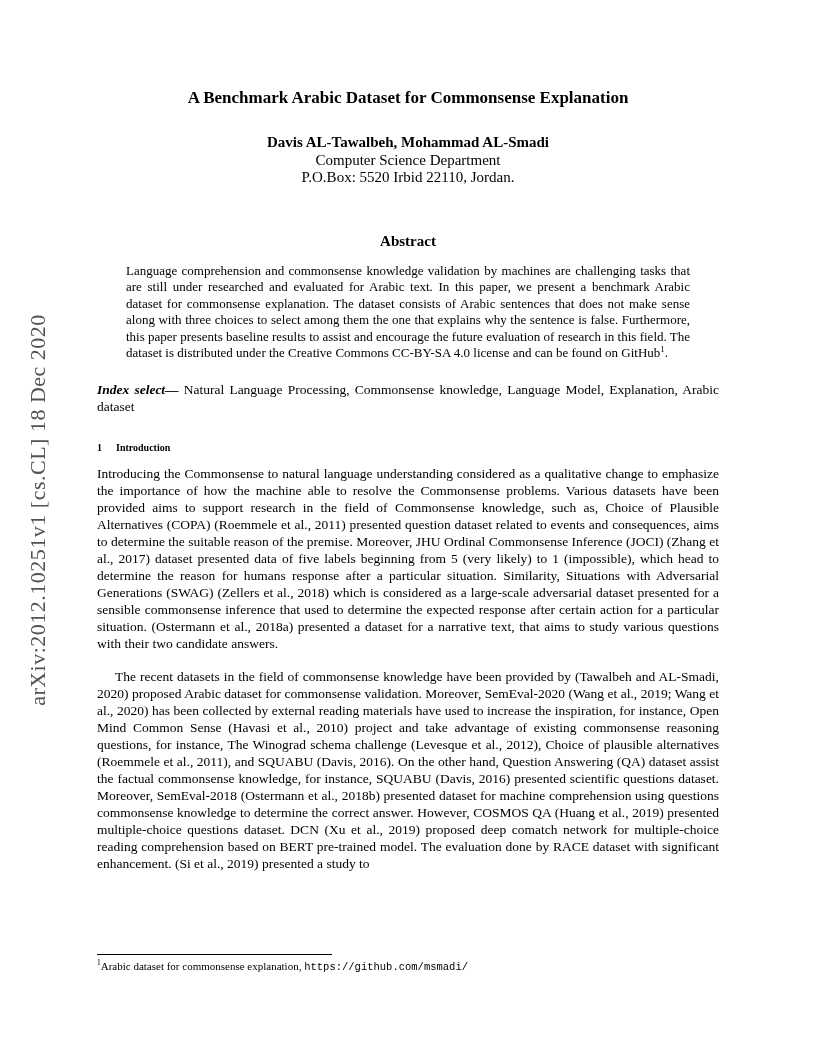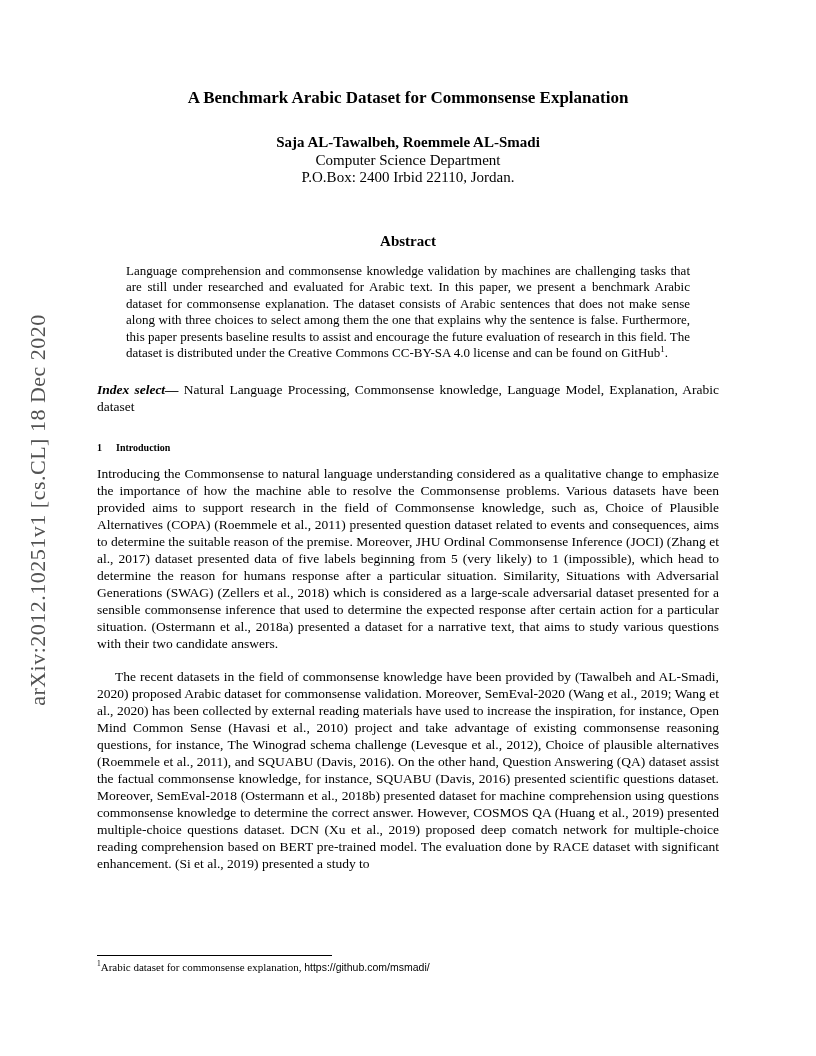--- a/index.html
+++ b/index.html
@@ -119,43 +119,43 @@
     width: 235px;
     border-top: 1px solid #000000;
     margin-bottom: 5px;
   }
   .footnote {
     font-size: 11px;
     line-height: 13px;
     margin: 0;
   }
   .mono {
-    font-family: Liberation Sans, sans-serif;
+    font-family: Liberation Mono, monospace;
   }
   .url {
     font-size: 10.5px;
   }
 </style>
 </head>
 <body>
 
 <div class="page">
 
   <div class="arxiv-watermark">arXiv:2012.10251v1  [cs.CL]  18 Dec 2020</div>
 
   <div class="content">
 
     <h1 class="title">A Benchmark Arabic Dataset for Commonsense Explanation</h1>
 
-    <div class="authors">Saja AL-Tawalbeh, Roemmele AL-Smadi</div>
+    <div class="authors">Davis AL-Tawalbeh, Mohammad AL-Smadi</div>
 
     <div class="affil">Computer Science Department</div>
 
 
-    <div class="affil">P.O.Box: 2400 Irbid 22110, Jordan.</div>
+    <div class="affil">P.O.Box: 5520 Irbid 22110, Jordan.</div>
 
 
     <h2 class="abstract-heading">Abstract</h2>
 
     <p class="abstract-text"><span>Language comprehension and commonsense knowledge validation by machines are challenging tasks that are still under researched and evaluated for Arabic text. In this paper, we present a benchmark Arabic dataset for commonsense explanation. The dataset consists of Arabic sentences that does not make sense along with three choices to select among them the one that explains why the sentence is false. Furthermore, this paper presents baseline results to assist and encourage the future evaluation of research in this field. The dataset is distributed under the Creative Commons CC-BY-SA 4.0 license and can be found on GitHub</span><sup>1</sup><span>.</span></p>
 
     <p class="index-terms"><span class="it-label">Index select—</span><span> Natural Language Processing, Commonsense knowledge, Language Model, Explanation, Arabic dataset</span></p>
 
     <h2 class="section-heading"><span class="sec-num">1</span><span>Introduction</span></h2>
 

